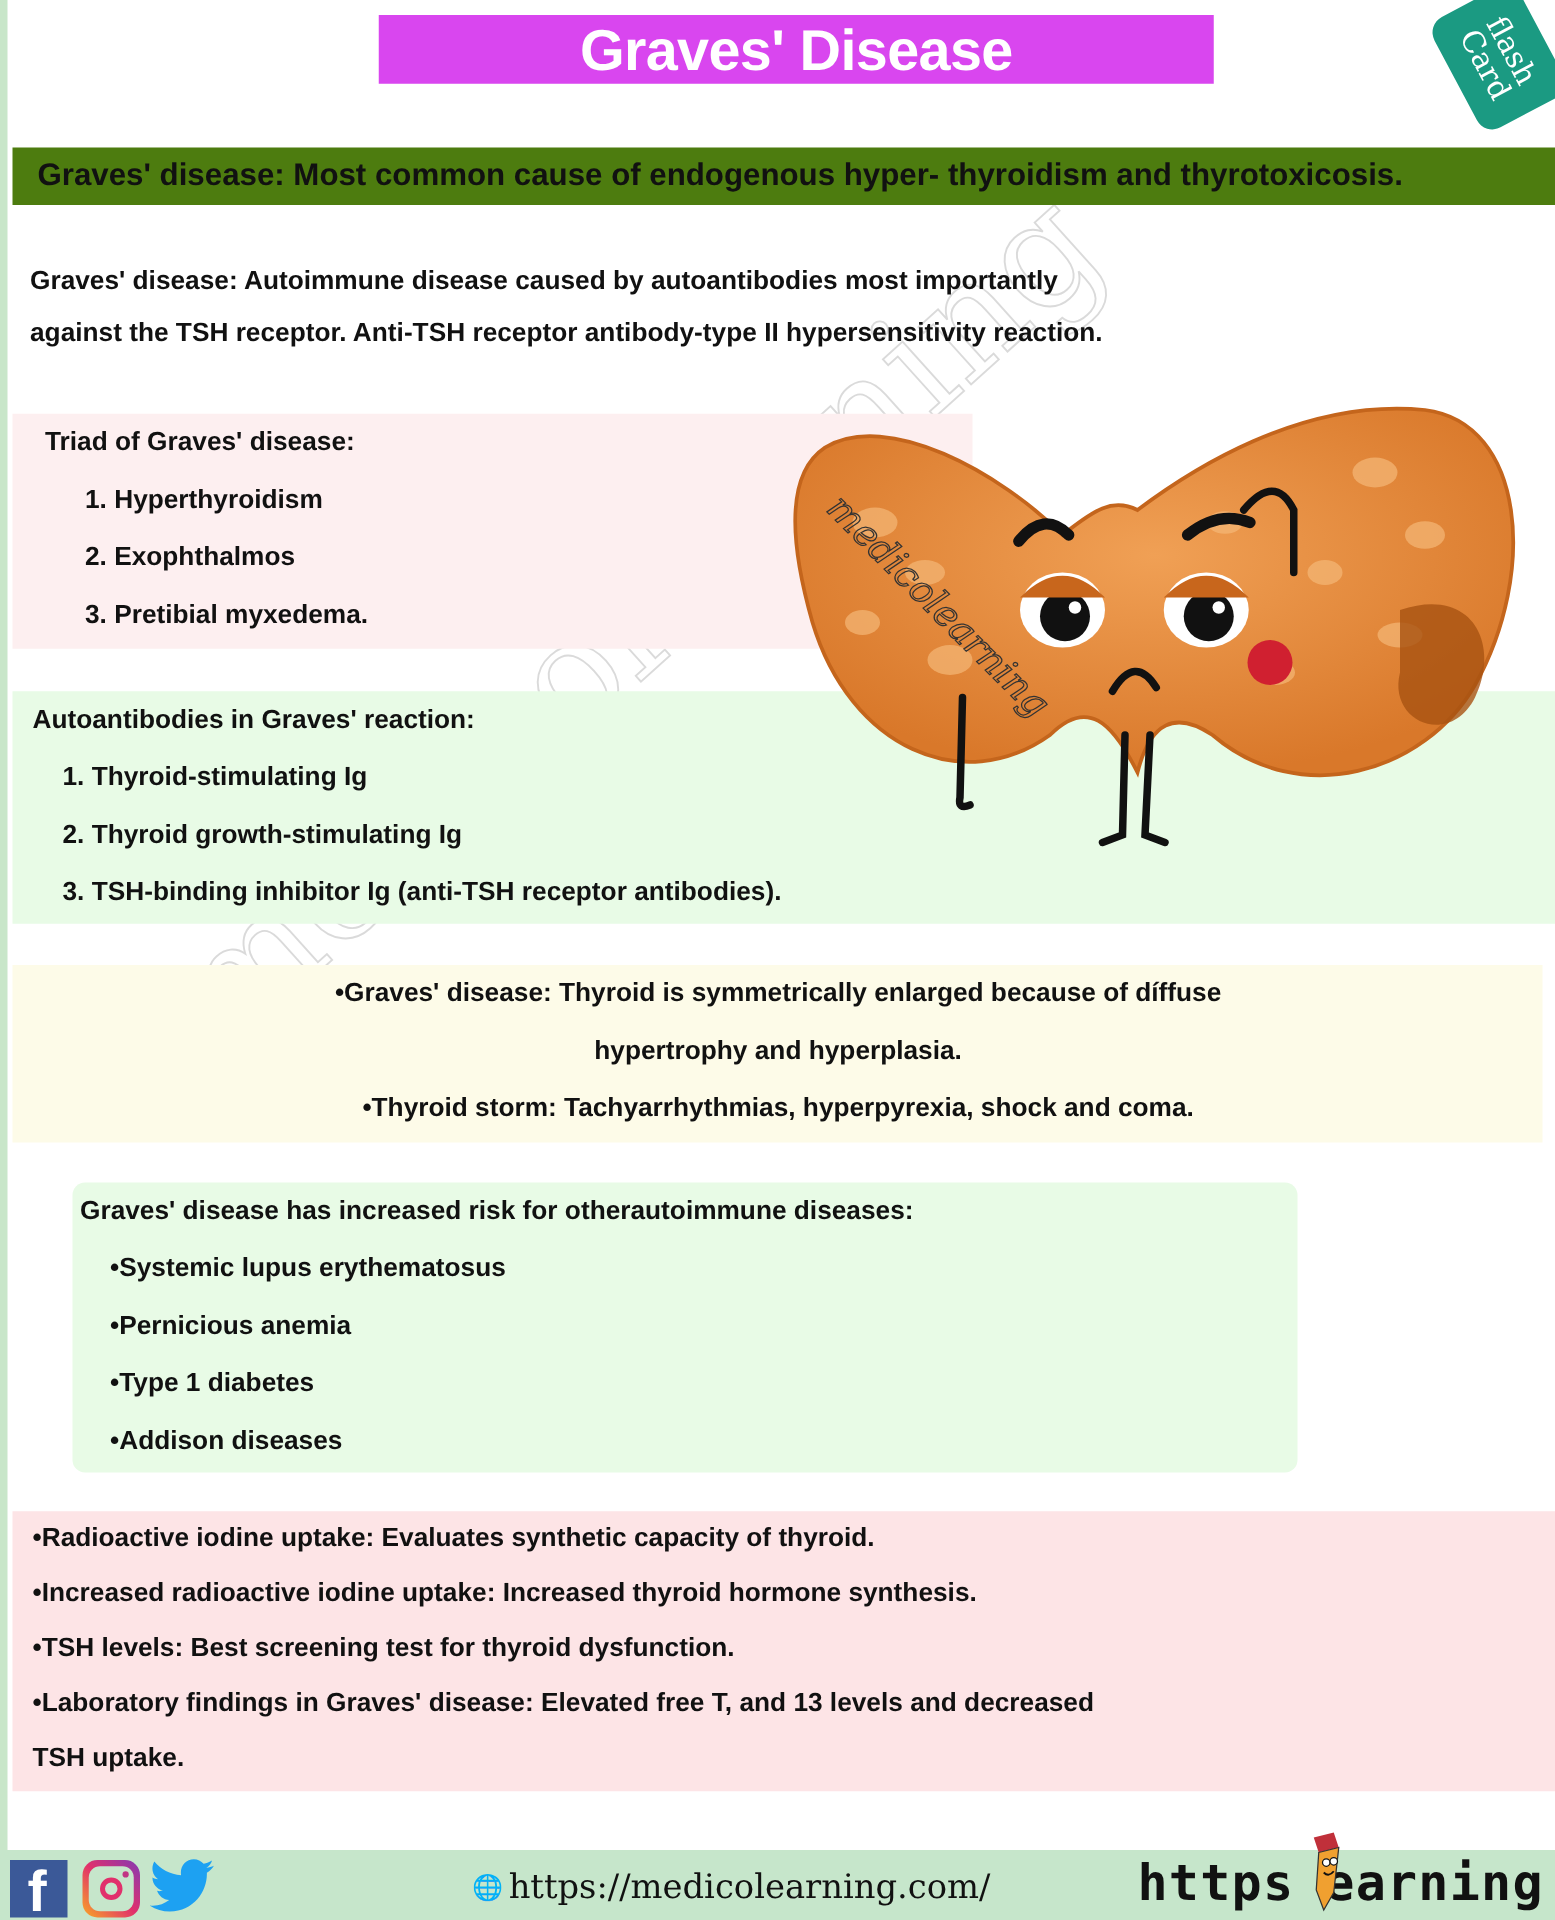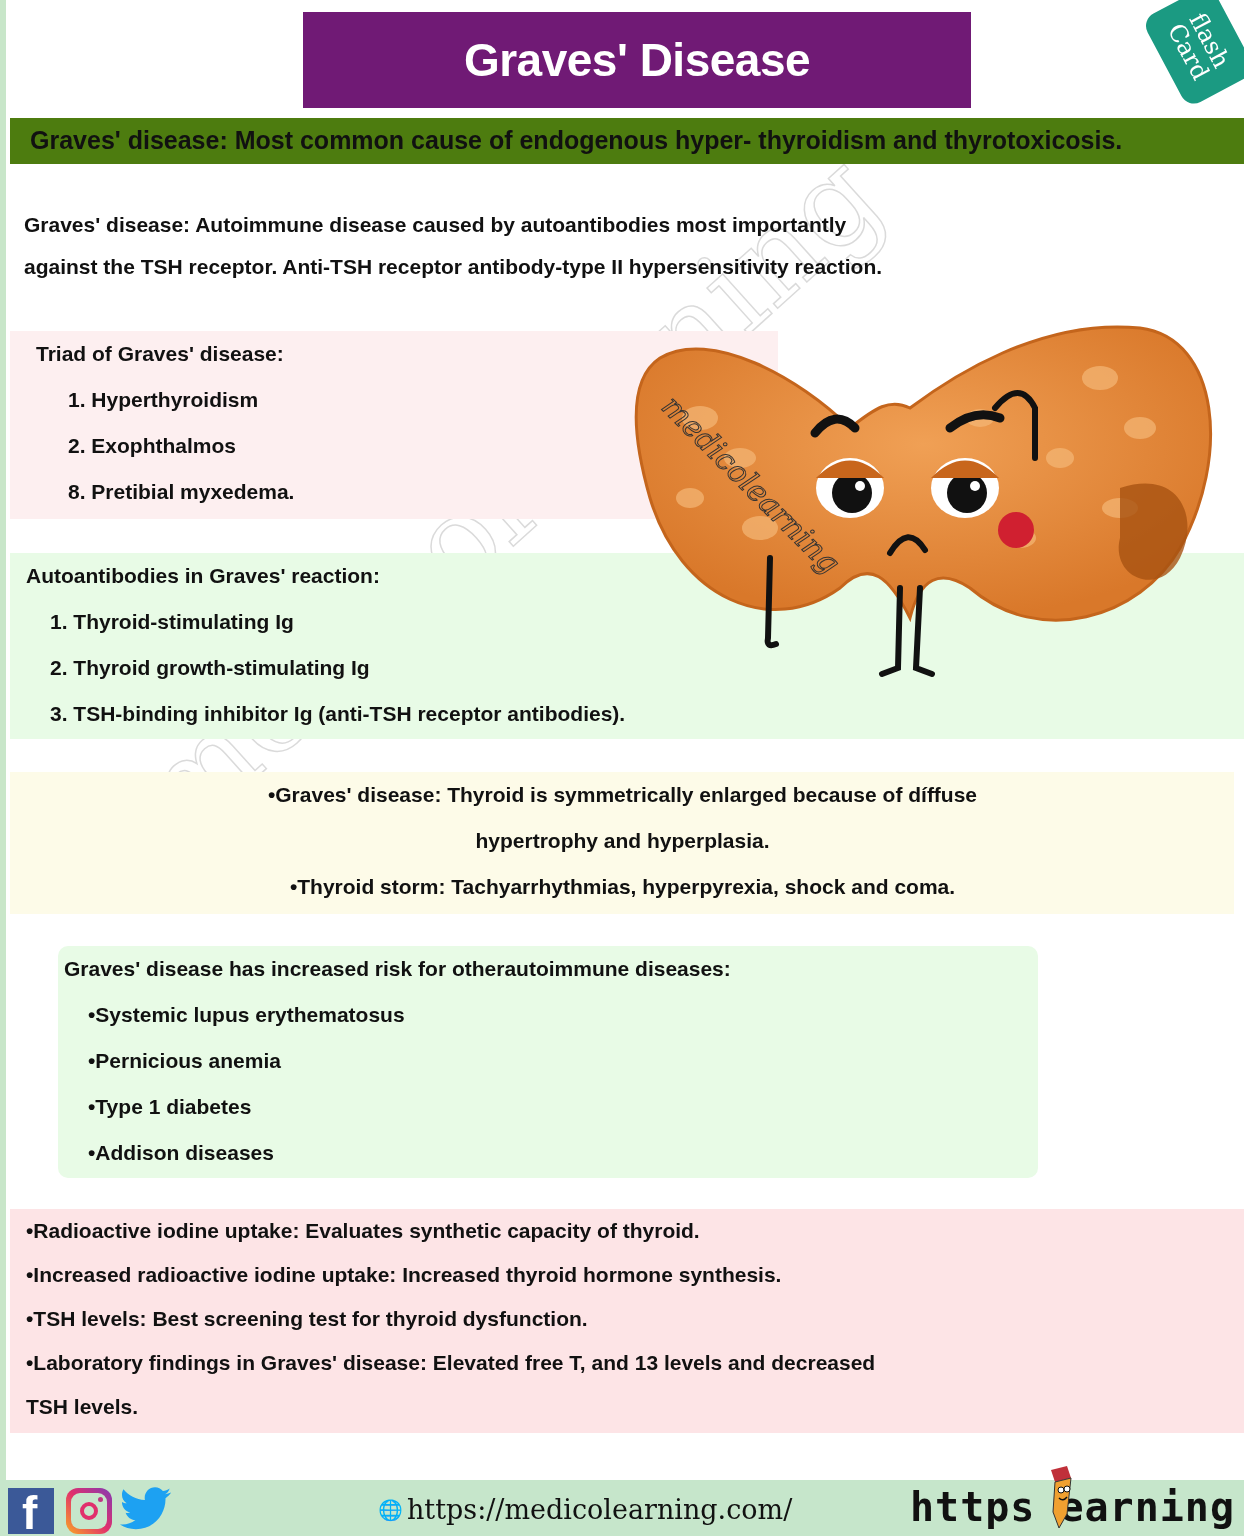--- a/index.html
+++ b/index.html
@@ -1,19 +1,19 @@
 <!DOCTYPE html>
 <html><head>
 <meta charset="utf-8">
 <style>
   * { box-sizing: border-box; margin: 0; padding: 0; }
   html, body { width: 1244px; height: 1536px; background: #ffffff; overflow: hidden; }
   body { position: relative; font-family: "Liberation Sans", sans-serif; color: #111; }
   .left-rule { position: absolute; left: 0; top: 0; width: 6px; height: 1480px; background: #c8e6c9; }
-  .title-bar { position: absolute; left: 303px; top: 12px; width: 668px; height: 96px; background: #701a75;
+  .title-bar { position: absolute; left: 303px; top: 12px; width: 668px; height: 55px; background: #d946ef;
     display: flex; align-items: center; justify-content: center; }
   .title-bar span { color: #fff; font-weight: bold; font-size: 46px; letter-spacing: -0.5px; }
   .flash-badge { position: absolute; left: 1160px; top: -4px; width: 78px; height: 100px; background: #1b9a82;
     border-radius: 14px; transform: rotate(-28deg); display: flex; align-items: center; justify-content: center; }
   .flash-badge span { color: #fff; font-family: "DejaVu Serif", serif; font-size: 24px; line-height: 24px;
     transform: rotate(90deg); white-space: pre; text-align: center; display: block; }
   .block { position: absolute; font-size: 21px; font-weight: bold; line-height: 46px; }
   .b1 { left: 10px; top: 118px; width: 1234px; height: 46px; background: #4d7c0f; padding-left: 20px; font-size: 25px; line-height: 44px; }
   .b2 { left: 10px; top: 204px; width: 1230px; padding-left: 14px; line-height: 42px; }
   .b3 { left: 10px; top: 331px; width: 768px; height: 188px; background: #fdeff0; padding: 0 0 0 26px; }
@@ -64,21 +64,21 @@
 
 <div class="block b2">
   <div class="line">Graves' disease: Autoimmune disease caused by autoantibodies most importantly</div>
   <div class="line">against the TSH receptor. Anti-TSH receptor antibody-type II hypersensitivity reaction.</div>
 </div>
 
 <div class="block b3">
   <div class="line">Triad of Graves' disease:</div>
   <div class="line item">1. Hyperthyroidism</div>
   <div class="line item">2. Exophthalmos</div>
-  <div class="line item">8. Pretibial myxedema.</div>
+  <div class="line item">3. Pretibial myxedema.</div>
 </div>
 
 <div class="block b4">
   <div class="line">Autoantibodies in Graves' reaction:</div>
   <div class="line item">1. Thyroid-stimulating Ig</div>
   <div class="line item">2. Thyroid growth-stimulating Ig</div>
   <div class="line item">3. TSH-binding inhibitor Ig (anti-TSH receptor antibodies).</div>
 </div>
 
 <svg class="thyroid" viewBox="0 0 600 370">
@@ -133,21 +133,21 @@
   <div class="line item">•Pernicious anemia</div>
   <div class="line item">•Type 1 diabetes</div>
   <div class="line item">•Addison diseases</div>
 </div>
 
 <div class="block b7">
   <div class="line">•Radioactive iodine uptake: Evaluates synthetic capacity of thyroid.</div>
   <div class="line">•Increased radioactive iodine uptake: Increased thyroid hormone synthesis.</div>
   <div class="line">•TSH levels: Best screening test for thyroid dysfunction.</div>
   <div class="line">•Laboratory findings in Graves' disease: Elevated free T, and 13 levels and decreased</div>
-  <div class="line">TSH levels.</div>
+  <div class="line">TSH uptake.</div>
 </div>
 
 <div class="footer"></div>
 
 <div class="fb">
     <span>f</span>
   </div>
 <div class="ig">
   <div class="inner"></div>
     <div class="lens"></div>

